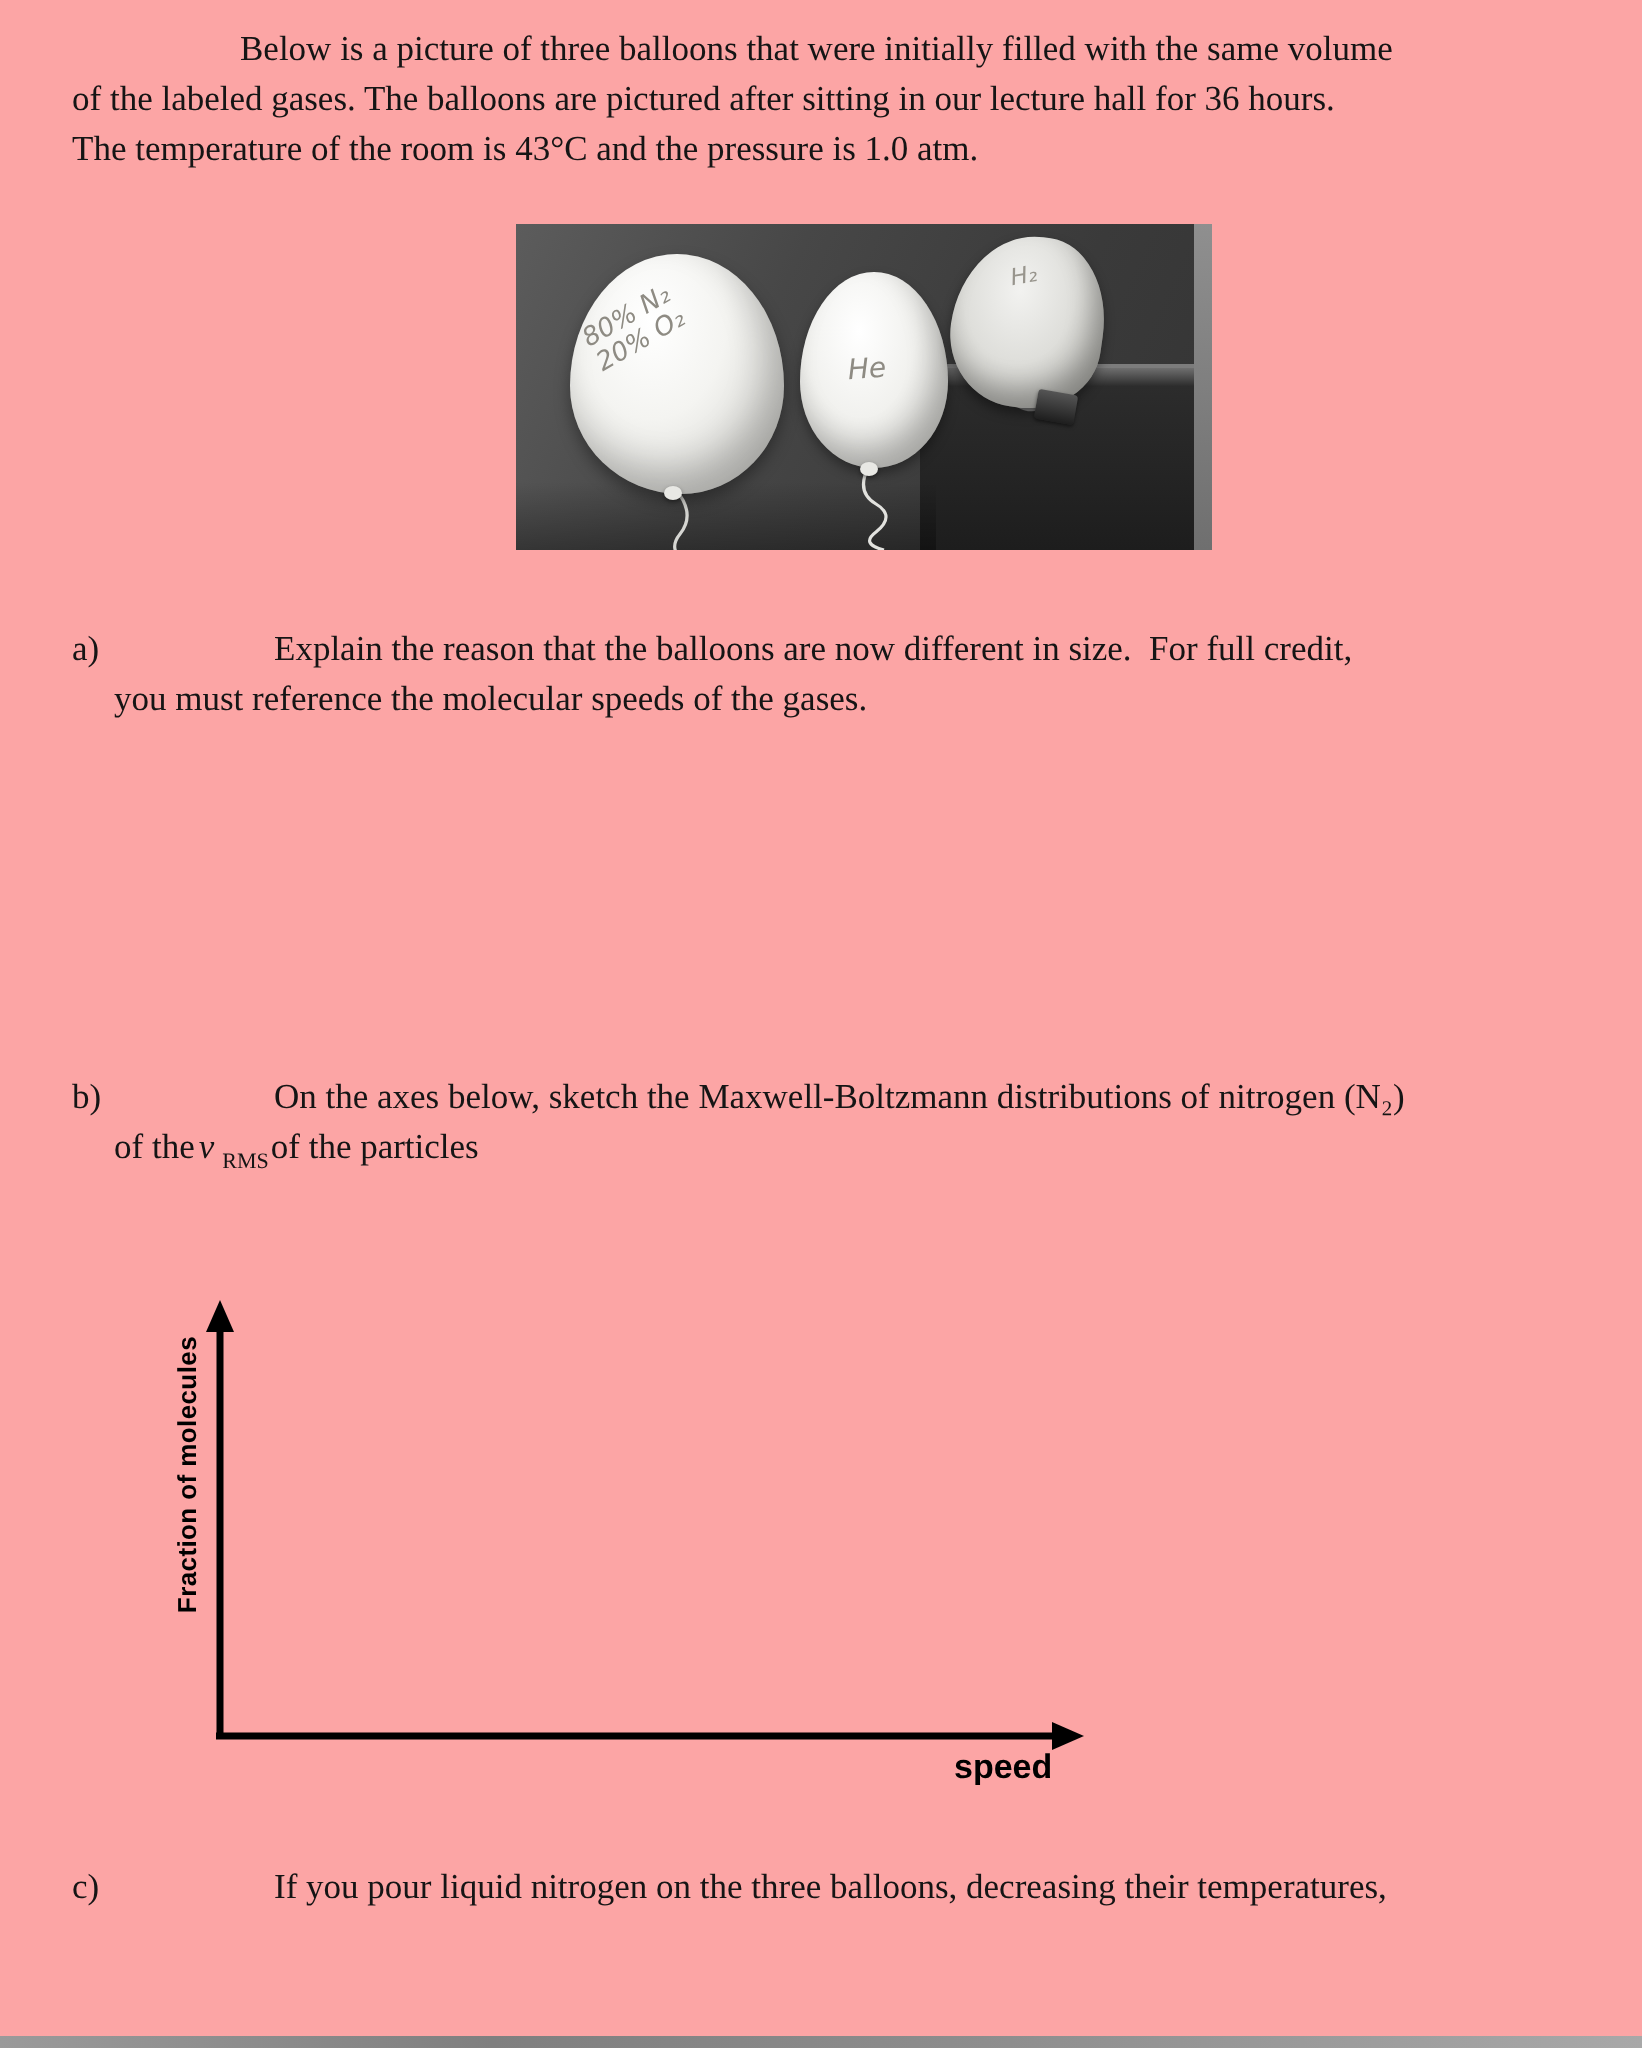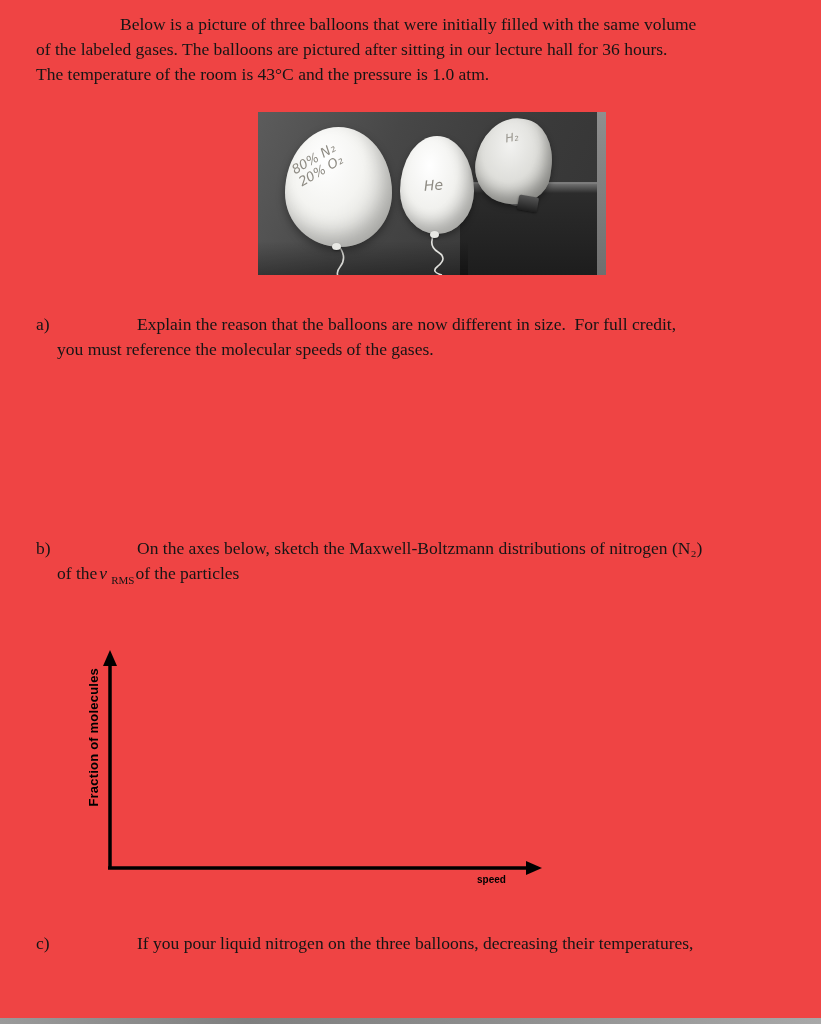--- a/index.html
+++ b/index.html
@@ -1,20 +1,20 @@
 <!DOCTYPE html>
 <html><head>
 <meta charset="utf-8">
 <style>
   * { margin:0; padding:0; box-sizing:border-box; }
   html,body { background:#ffffff; }
   .page {
     position:relative;
     width:821px; height:1024px;
-    background:#ef4444;
+    background:#fca5a5;
     overflow:hidden;
     font-family:"Liberation Serif","DejaVu Serif",serif;
     color:#151515;
     font-size:17.5px;
   }
   .textline { white-space:pre; line-height:25px; }
 
   
   .intro { position:absolute; left:36px; top:12px; }
   .intro .textline.first { text-indent:84px; }
@@ -99,21 +99,21 @@
   .ylabel {
     position:absolute; left:86px; top:668px;
     writing-mode:vertical-rl; transform:rotate(180deg);
     font-family:"Liberation Sans","DejaVu Sans",sans-serif;
     font-weight:bold; font-size:13px; color:#000;
     letter-spacing:0.2px;
   }
   .xlabel {
     position:absolute; left:477px; top:874px;
     font-family:"Liberation Sans","DejaVu Sans",sans-serif;
-    font-weight:bold; font-size:10px; color:#000;
+    font-weight:bold; font-size:17px; color:#000;
   }
 
   .scan-edge {
     position:absolute; left:0; top:1018px; width:821px; height:6px;
     background:linear-gradient(90deg,#9a9a9a 0%,#7f7f7f 30%,#8d8d8d 60%,#a8a8a8 100%);
   }
 </style>
 </head>
 <body>
 

